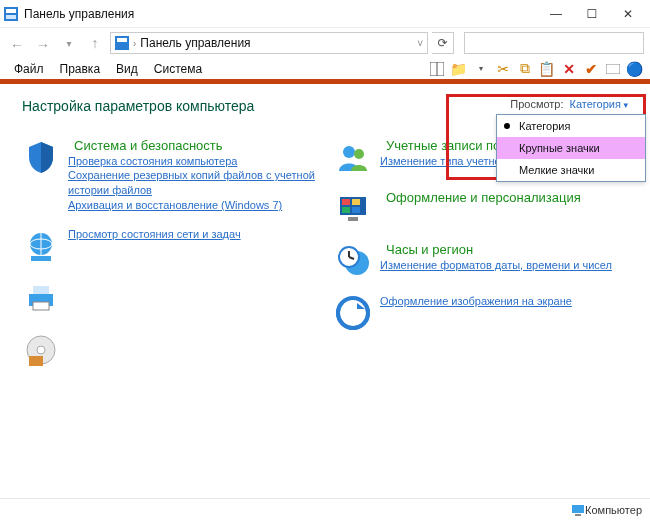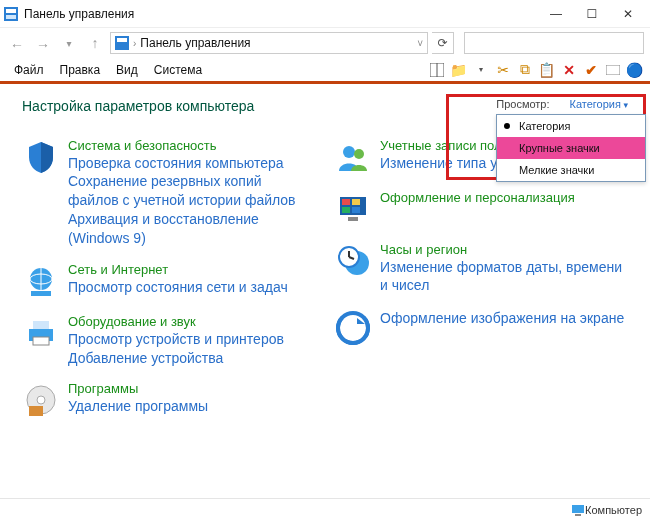--- a/index.html
+++ b/index.html
@@ -7,41 +7,41 @@
   .titlebar { display: flex; align-items: center; height: 28px; border-bottom: 1px solid #eee; padding: 0 4px; }
   .titlebar .title { margin-left: 6px; font-size: 12px; }
   .winbtns { margin-left: auto; display: flex; }
   .winbtn { width: 36px; height: 28px; display: flex; align-items: center; justify-content: center; font-size: 12px; color: #333; }
   .addrbar { display: flex; align-items: center; height: 30px; padding: 2px 6px; gap: 4px; }
   .navarrow { width: 22px; height: 22px; display:flex; align-items:center; justify-content:center; color:#999; font-size:14px; }
   .addressbox { flex: 1; display:flex; align-items:center; border:1px solid #ccc; height:22px; padding:0 4px; font-size:12px; gap:4px; }
   .addrchev { color:#888; font-size:10px; }
   .refresh { width:22px; height:22px; display:flex; align-items:center; justify-content:center; border:1px solid #ccc; border-left:none; font-size:12px; color:#555; }
   .search { width:180px; height:22px; border:1px solid #ccc; margin-left:6px; padding:0 4px; font-size:12px; }
-  .menubar { display:flex; align-items:center; height:26px; padding:0 6px; border-bottom:3px solid #c2410c; }
+  .menubar { display:flex; align-items:center; height:26px; padding:0 6px; border-bottom:5px solid #c2410c; }
   .menu-item { padding:2px 8px; font-size:12px; }
   .toolbar { margin-left:auto; display:flex; align-items:center; gap:4px; }
   .tbicon { width:18px; height:18px; display:flex; align-items:center; justify-content:center; font-size:14px; }
   .content { padding: 14px 22px; position:relative; }
   .heading { color:#00563f; font-size:14px; margin-bottom:24px; }
   .cols { display:flex; gap:18px; }
   .col { flex:1; display:flex; flex-direction:column; gap:14px; }
   .cat { display:flex; gap:8px; }
   .caticon { width:38px; height:38px; flex:none; display:flex; align-items:center; justify-content:center; }
   .cattext { display:flex; flex-direction:column; }
-  .catname { color:#1a8f1a; font-size:13px; line-height:1.2; }
-  .catlink { color:#2a6fc9; font-size:14px; line-height:1.35; }
-  .viewrow { position:absolute; top:14px; right:22px; font-size:11px; display:flex; align-items:center; gap:20px; }
+  .catname { color:#1a8f1a; font-size:13px; line-height:1.2;margin-left:6px; }
+  .catlink { color:#2a6fc9; font-size:11px; line-height:1.35;text-decoration:underline; }
+  .viewrow { position:absolute; top:14px; right:22px; font-size:11px; display:flex; align-items:center; gap:6px; }
   .viewlabel { color:#444; }
   .viewsel { color:#2a6fc9; cursor:default; }
   .viewsel::after { content:" ▾"; font-size:9px; color:#2a6fc9; }
   .highlight-box { position:absolute; border:3px solid #d61f1f; pointer-events:none; }
   .dropdown { position:absolute; background:#fff; border:1px solid #7a99b8; width:150px; box-shadow:0 2px 4px rgba(0,0,0,0.15); }
   .ddrow { display:flex; align-items:center; height:22px; padding:0 6px 0 22px; font-size:11px; position:relative; }
-  .ddrow.sel { background:#ec4899; }
+  .ddrow.sel { background:#f0abfc; }
   .ddrow .dot { position:absolute; left:7px; width:6px; height:6px; border-radius:50%; background:#000; }
   .statusbar { position:absolute; bottom:0; left:0; right:0; height:22px; border-top:1px solid #e5e5e5; display:flex; align-items:center; padding:0 8px; font-size:11px; color:#333; justify-content:flex-end; }
   .cp-mini { width:14px; height:14px; display:inline-flex; align-items:center; justify-content:center; }
 </style>
 </head>
 <body>
 
 <div class="titlebar">
   <span class="cp-mini">
       <svg width="14" height="14">
@@ -121,63 +121,53 @@
         <div class="caticon">
             <svg width="36" height="36">
               <path d="M18 3 L30 8 V18 C30 27 24 32 18 34 C12 32 6 27 6 18 V8 Z" fill="#2a7fd4"></path>
               <path d="M18 3 L30 8 V18 C30 27 24 32 18 34 V3 Z" fill="#1b5fa8"></path>
             </svg>
           </div>
         <div class="cattext">
           <a class="catname">Система и безопасность</a>
           <a class="catlink">Проверка состояния компьютера</a>
           <a class="catlink">Сохранение резервных копий файлов с учетной истории файлов</a>
-          <a class="catlink">Архивация и восстановление (Windows 9)</a>
+          <a class="catlink">Архивация и восстановление (Windows 7)</a>
         </div>
       </div>
       <div class="cat">
         <div class="caticon">
             <svg width="36" height="36">
               <circle cx="18" cy="16" r="11" fill="#3aa0e8"></circle>
               <ellipse cx="18" cy="16" rx="11" ry="5" fill="none" stroke="#fff"></ellipse>
               <line x1="18" y1="5" x2="18" y2="27" stroke="#fff"></line>
               <rect x="8" y="28" width="20" height="5" fill="#3aa0e8"></rect>
             </svg>
           </div>
         <div class="cattext">
-          <a class="catname">Сеть и Интернет</a>
           <a class="catlink">Просмотр состояния сети и задач</a>
         </div>
       </div>
       <div class="cat">
         <div class="caticon">
             <svg width="36" height="36">
               <rect x="6" y="14" width="24" height="12" fill="#3aa0e8"></rect>
               <rect x="10" y="6" width="16" height="8" fill="#cfe6fb"></rect>
               <rect x="10" y="22" width="16" height="8" fill="#fff" stroke="#888"></rect>
             </svg>
           </div>
-        <div class="cattext">
-          <a class="catname">Оборудование и звук</a>
-          <a class="catlink">Просмотр устройств и принтеров</a>
-          <a class="catlink">Добавление устройства</a>
-        </div>
       </div>
       <div class="cat">
         <div class="caticon">
             <svg width="36" height="36">
               <circle cx="18" cy="18" r="14" fill="#e8e8e8" stroke="#aaa"></circle>
               <circle cx="18" cy="18" r="4" fill="#fff" stroke="#aaa"></circle>
               <rect x="6" y="24" width="14" height="10" fill="#d88c36"></rect>
             </svg>
           </div>
-        <div class="cattext">
-          <a class="catname">Программы</a>
-          <a class="catlink">Удаление программы</a>
-        </div>
       </div>
     </div>
 
     <div class="col">
       <div class="cat">
         <div class="caticon">
             <svg width="36" height="36">
               <circle cx="14" cy="13" r="6" fill="#3aa0e8"></circle>
               <path d="M4 32 C4 22 24 22 24 32 Z" fill="#3aa0e8"></path>
               <circle cx="24" cy="15" r="5" fill="#6bbb4a"></circle>

